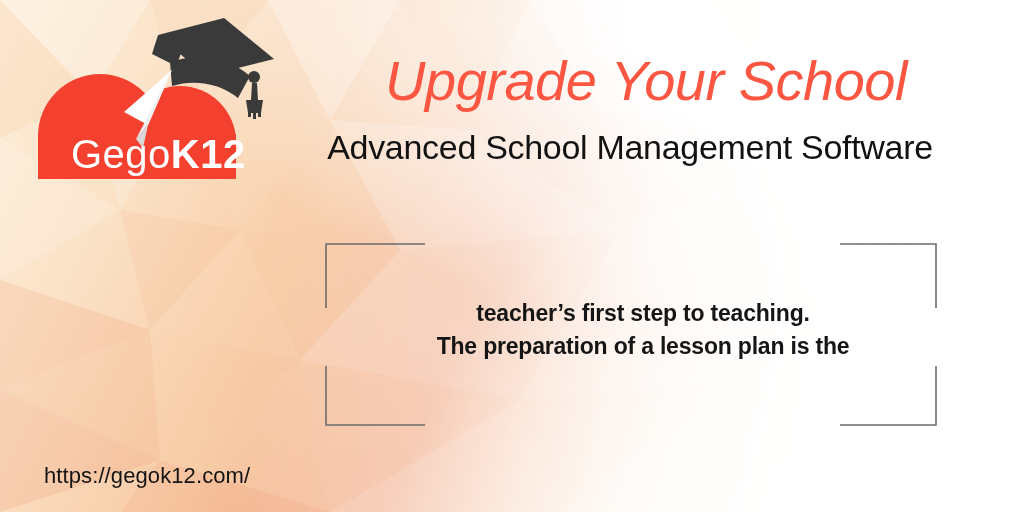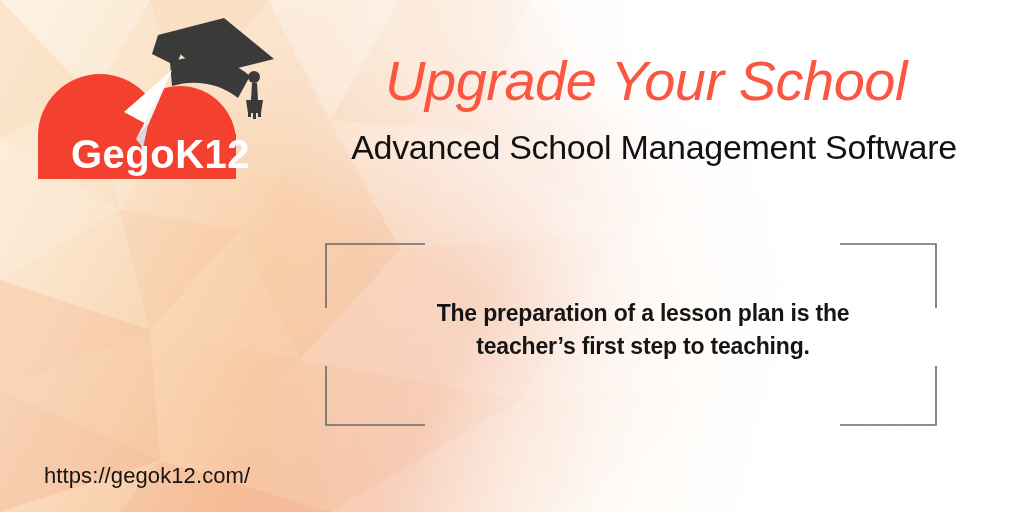--- a/index.html
+++ b/index.html
@@ -62,41 +62,41 @@
     position: absolute;
     left: 47px;
     top: 120px;
     width: 230px;
     font-size: 40px;
     letter-spacing: 0.5px;
     line-height: 1;
     white-space: nowrap;
     color: #ffffff;
   }
-  #logo-wordmark .wm-bold { font-weight: 700; }
+  #logo-wordmark .wm-bold { font-weight: 400; }
   #logo-wordmark .wm-light { font-weight: 700; }
 
   
   #headline {
     position: absolute;
     left: 300px;
     top: 52px;
     width: 692px;
     text-align: center;
     font-size: 56px;
     font-weight: 400;
     line-height: 1.05;
     color: #fb5641;
     letter-spacing: -0.5px;
     white-space: nowrap;
     font-style: italic;
   }
   #subhead {
     position: absolute;
-    left: 308px;
+    left: 284px;
     top: 129px;
     width: 692px;
     text-align: center;
     font-size: 34px;
     font-weight: 400;
     line-height: 1.1;
     color: #121212;
     letter-spacing: -0.3px;
     white-space: nowrap;
   }
@@ -243,19 +243,19 @@
       <path d="M 326 366 L 326 425 L 425 425"></path>
 
       <path d="M 840 244 L 936 244 L 936 308"></path>
 
       <path d="M 936 366 L 936 425 L 840 425"></path>
     </g>
   </svg>
 
 
   <div id="quote">
+    <div>teacher’s first step to teaching.</div>
     <div>The preparation of a lesson plan is the</div>
-    <div>teacher’s first step to teaching.</div>
   </div>
 
   <div id="site-url">https://gegok12.com/</div>
 
 </div>
 
 </body></html>

